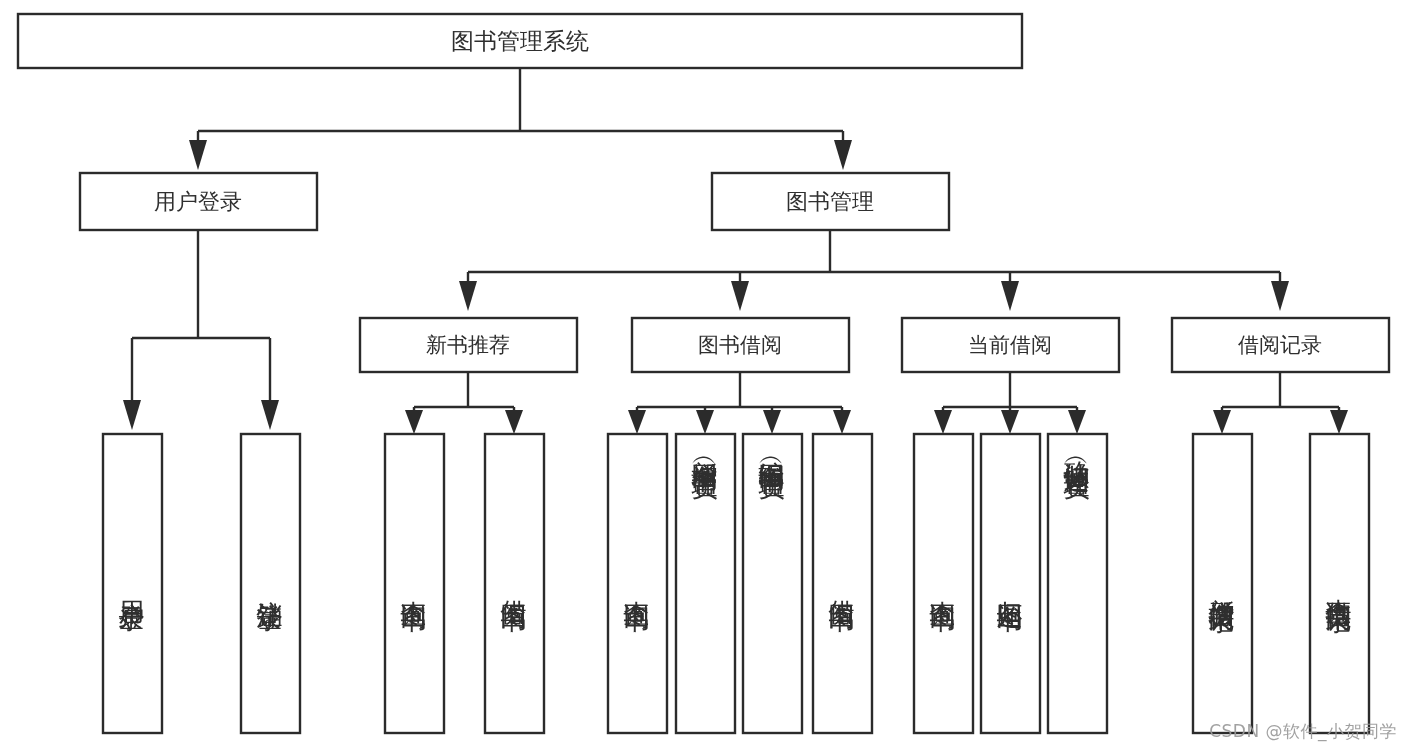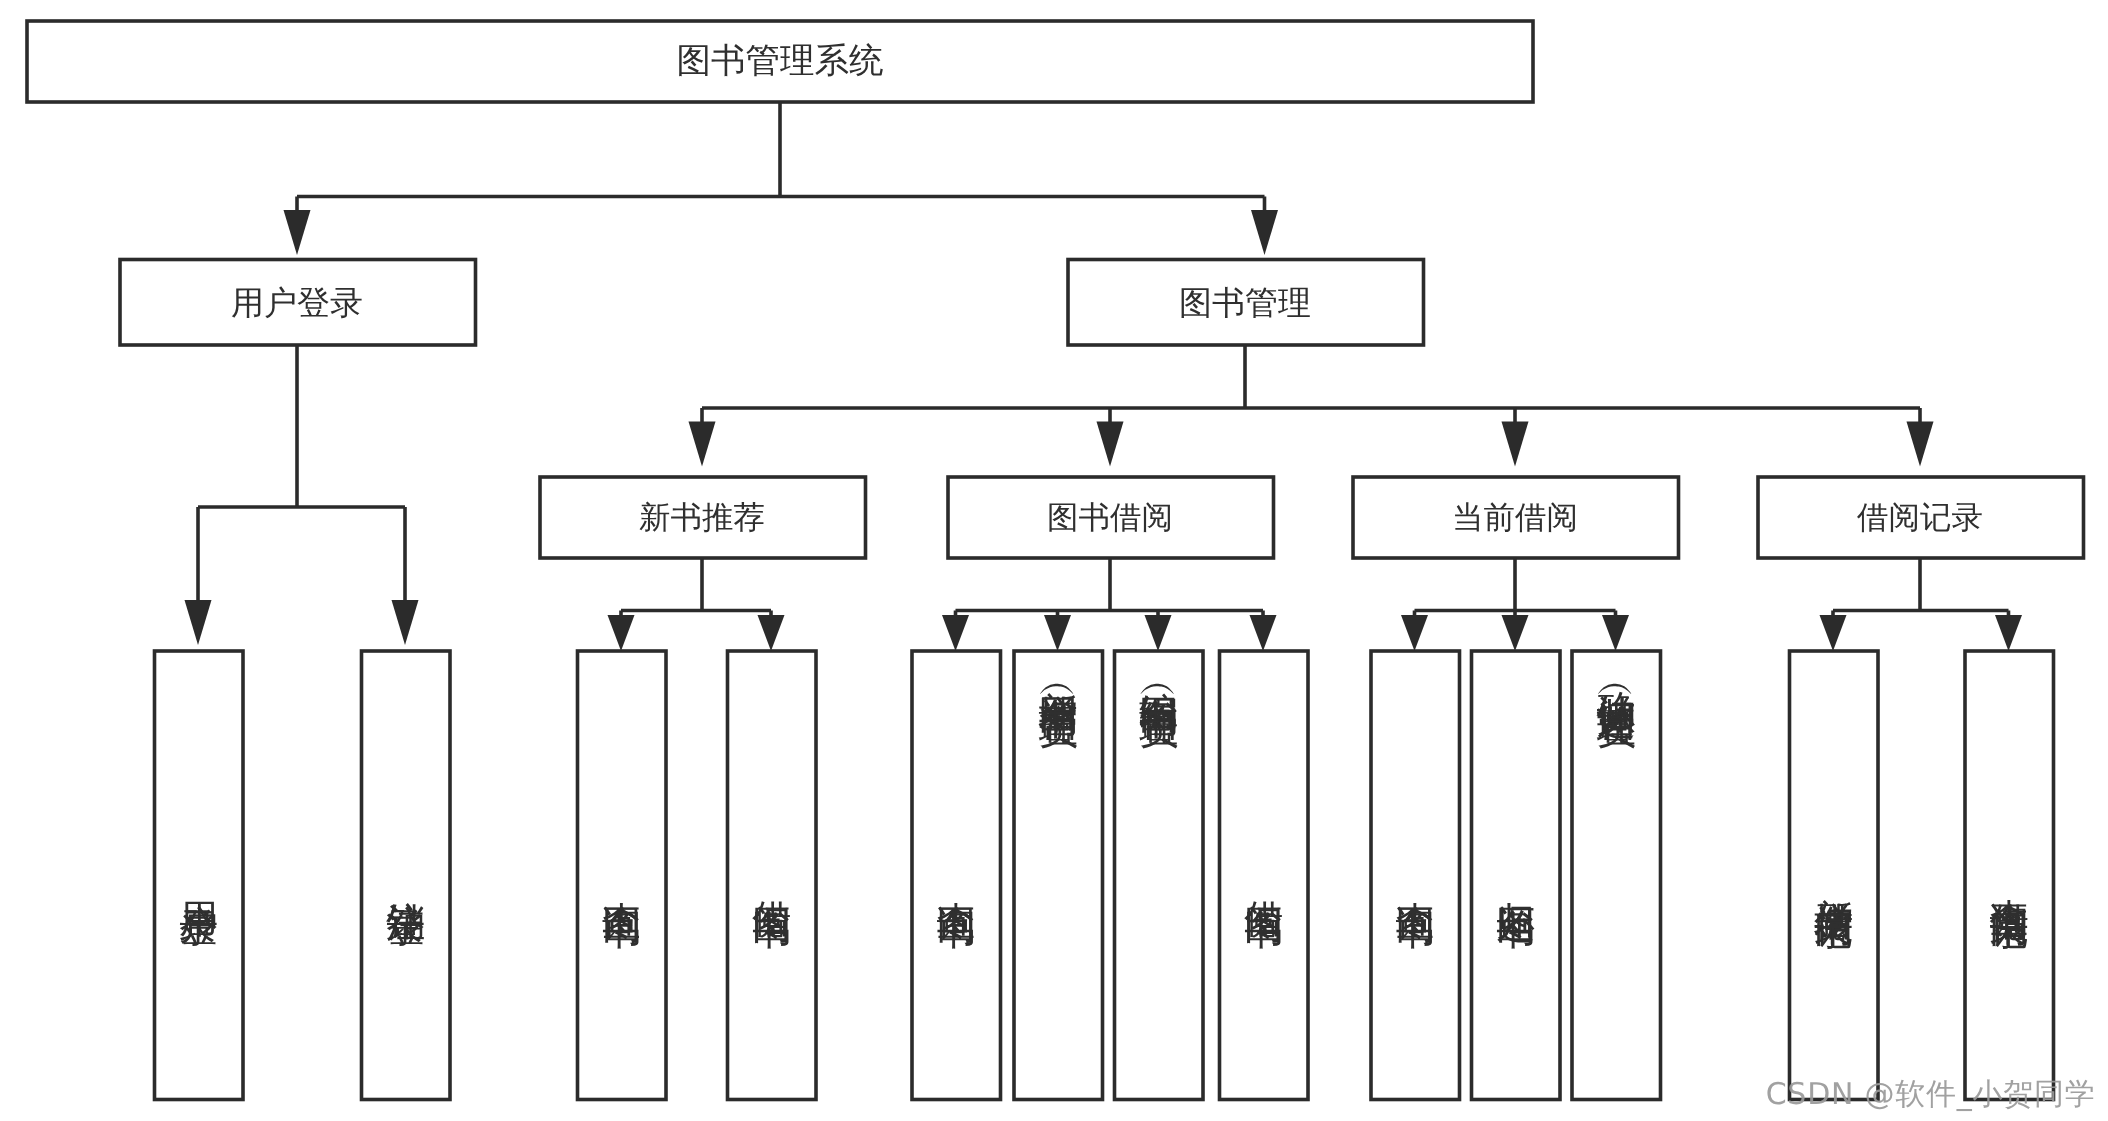--- a/index.html
+++ b/index.html
@@ -60,21 +60,21 @@
     letter-spacing: 2px;
     color: #2f2f2f;
     font-family: "DejaVu Sans", "Liberation Sans", sans-serif;
     white-space: nowrap;
   }
   .watermark {
     position: absolute;
     right: 8px;
     bottom: 4px;
     font-family: "DejaVu Sans", "Liberation Sans", sans-serif;
-    font-size: 20px;
+    font-size: 17px;
     color: #9a9a9a;
     opacity: 0.92;
     white-space: nowrap;
     letter-spacing: 0.5px;
   }
 </style>
 </head>
 <body>
 
 <div id="diagram-root">

